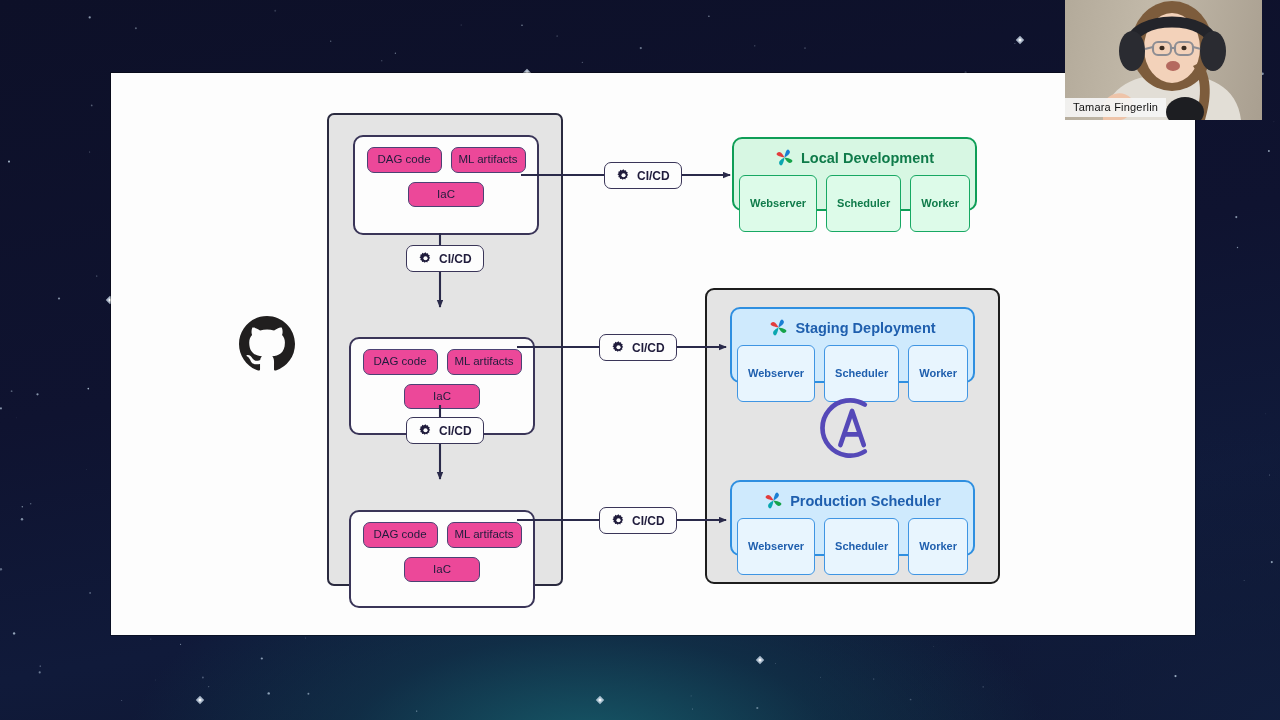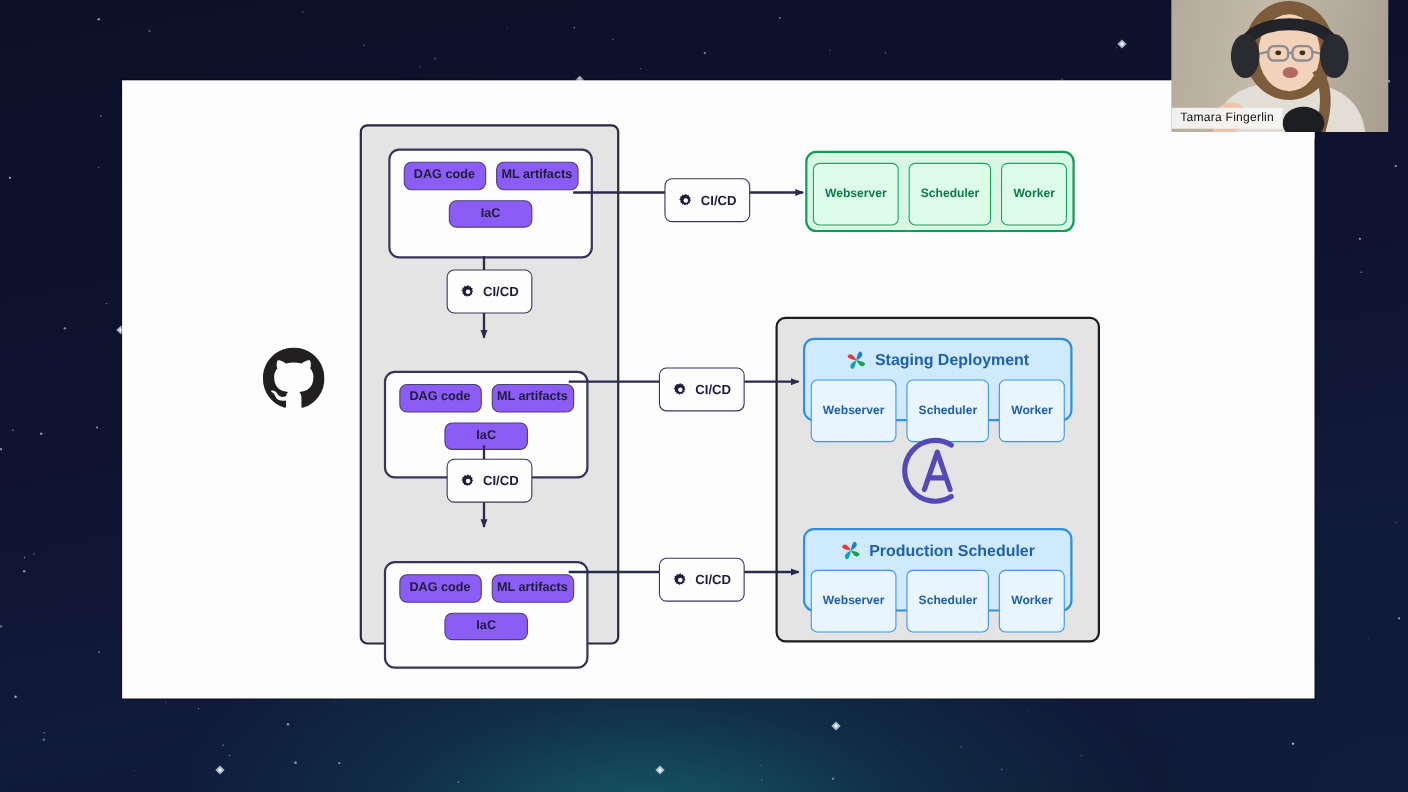--- a/index.html
+++ b/index.html
@@ -52,40 +52,40 @@
     padding: 10px 0 12px 0;
   }
   .rg1 { left: 24px; top: 20px; width: 186px; height: 100px; }
   .rg2 { left: 20px; top: 222px; width: 186px; height: 98px; }
   .rg3 { left: 20px; top: 395px; width: 186px; height: 98px; }
 
   .chip-row {
     display: flex; justify-content: center; gap: 9px;
   }
   .chip {
-    background: #8b5cf6;
+    background: #ec4899;
     border: 1.6px solid #4b4274;
     border-radius: 7px;
     color: #201c3c;
     font-size: 11.5px;
-    font-weight: bold;
+    font-weight: normal;
     padding: 6px 0;
     white-space: nowrap;
     line-height: 1;
   }
   .chip.wide { min-width: 75px; text-align: center; }
   .chip-row.second { margin-top: 9px; }
 
   
   .cicd {
     position: absolute;
     background: #fdfdfd;
     border: 1.6px solid #3a3558;
     border-radius: 7px;
-    height: 40px;
+    height: 27px;
     display: flex; align-items: center; gap: 6px;
     padding: 0 11px;
     color: #201c3c;
     font-size: 12px;
     font-weight: bold;
     z-index: 4;
   }
   .cicd svg { display: block; }
 
   
@@ -516,20 +516,29 @@
     <svg width="15" height="15" viewBox="0 0 24 24">
       <path fill="#201c3c" d="M12 1.8l1.5 2.1 2.5-.5.4 2.5 2.4 1-1 2.3 1.7 1.9-1.9 1.7.6 2.5-2.5.5-.8
       2.4-2.3-1-1.9 1.7-1.7-1.9-2.5.6-.5-2.5-2.4-.8 1-2.3L2.3 10l1.9-1.7-.6-2.5 2.5-.5.8-2.4
       2.3 1L12 1.8z"></path>
       <circle cx="12" cy="11.6" r="3.3" fill="#fdfdfd"></circle>
     </svg>
     <span>CI/CD</span>
   </div>
 
   <div class="dep-box local">
+    <div class="dep-title">
+      <svg width="19" height="19" viewBox="0 0 32 32">
+        <path d="M16 16 C16 16 10 3 4 8 C-1 12 9 15 16 16 Z" fill="#e23c3c"></path>
+        <path d="M16 16 C16 16 29 10 24 4 C20 -1 17 9 16 16 Z" fill="#1a7fd4"></path>
+        <path d="M16 16 C16 16 22 29 28 24 C33 20 23 17 16 16 Z" fill="#17a34a"></path>
+        <path d="M16 16 C16 16 3 22 8 28 C12 33 15 23 16 16 Z" fill="#0aa7b0"></path>
+      </svg>
+      <span>Local Development</span>
+    </div>
     <div class="svc-row">
       <span class="svc">Webserver</span>
       <span class="svc">Scheduler</span>
       <span class="svc">Worker</span>
     </div>
   </div>
 
   <div class="dep-col">
 
     <div class="dep-box staging">

